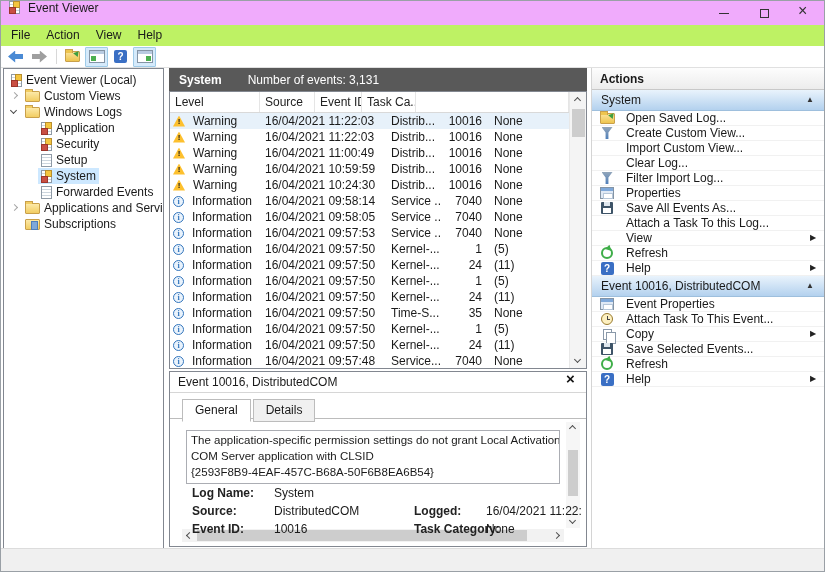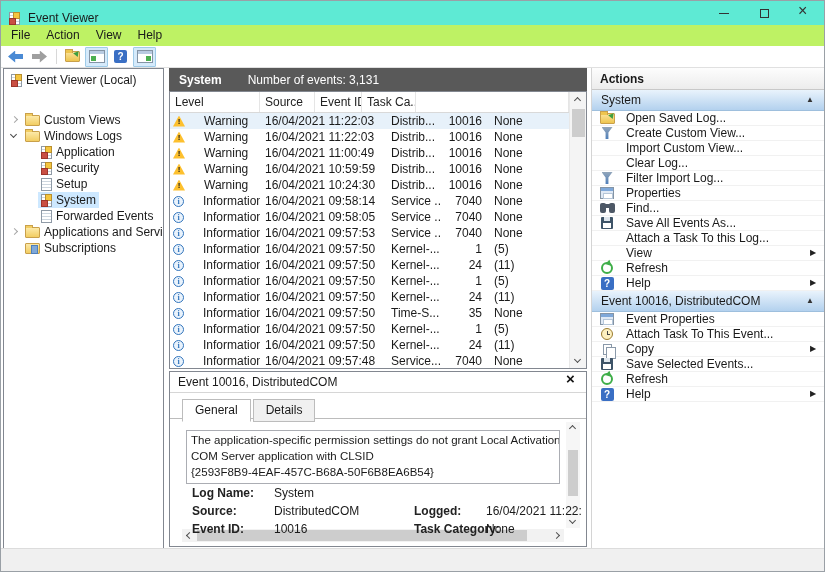--- a/index.html
+++ b/index.html
@@ -3,21 +3,21 @@
 <meta charset="utf-8">
 <style>
   *{box-sizing:border-box;margin:0;padding:0}
   html,body{background:#ddd}
   #app{position:relative;width:825px;height:572px;background:#fff;border:1px solid #9aa0a6;
        font:12px "Liberation Sans",sans-serif;color:#1a1a1a;overflow:hidden;cursor:default}
   :root{--sel:#cde8ff;--rowsel:#e7f1fa;--hdrbar:#595959;--warn:#fdc02e;--info:#3376bd;
         --sec1:#e9f3fc;--sec2:#b3d1ee}
 
   
-  .titlebar{position:absolute;left:0;top:0;right:0;height:24px;background:#5eead4;display:flex;align-items:flex-end;padding-left:8px}
+  .titlebar{position:absolute;left:0;top:0;right:0;height:24px;background:#f0abfc;display:flex;align-items:flex-start;padding-left:8px}
   .titlebar .t-label{margin-left:8px}
   .winbtns{position:absolute;right:0;top:0;height:24px;display:flex}
   .win-btn{width:40px;height:24px;display:flex;align-items:center;justify-content:center}
   .g-min{width:10px;height:1px;background:#333}
   .g-max{width:9px;height:9px;border:1px solid #333}
   .g-close{position:relative;width:12px;height:12px}
   .g-close::after{content:"×";position:absolute;left:0;top:-4px;font-size:16px;color:#333;line-height:1}
 
   
   .menubar{position:absolute;left:0;top:24px;right:0;height:21px;background:#bef264;display:flex;align-items:center;padding-left:2px}
@@ -95,21 +95,21 @@
   .list-hdr{position:absolute;left:168px;top:67px;width:418px;height:23px;background:var(--hdrbar);color:#fff;display:flex;align-items:center;padding-left:10px}
   .list-hdr .lh-name{font-weight:bold;margin-right:26px}
   .list{position:absolute;left:168px;top:90px;width:418px;height:278px;border:1px solid #828790;background:#fff;overflow:hidden}
   .cols{position:absolute;left:0;top:0;right:17px;height:21px;display:flex;border-bottom:1px solid #d9d9d9;background:#fff}
   .col{border-right:1px solid #e5e5e5;padding:3px 0 0 5px;white-space:nowrap;overflow:hidden;color:#222}
   .w-level{width:90px}.w-date{width:126px}.w-src{width:55px}.w-id{width:47px}.w-task{width:54px}
   .rows{position:absolute;left:0;top:21px;right:17px;bottom:0;overflow:hidden}
   .ev-row{height:16px;display:flex;align-items:center;white-space:nowrap}
   .ev-row.selected{background:var(--rowsel)}
   .cell{overflow:hidden;white-space:nowrap;flex:none}
-  .c-level{width:90px;display:flex;align-items:center;gap:19px;padding-left:3px}
+  .c-level{width:90px;display:flex;align-items:center;gap:8px;padding-left:3px}
   .c-date{width:126px;padding-left:5px}
   .c-src{width:55px;padding-left:5px}
   .c-id{width:47px;text-align:right;padding-right:6px}
   .c-task{width:54px;padding-left:6px}
   .vs{position:absolute;right:0;top:0;bottom:0;width:17px;background:#f4f4f4;border-left:1px solid #e8e8e8;display:flex;flex-direction:column;align-items:center}
   .vs-btn{width:17px;height:15px;display:flex;align-items:center;justify-content:center}
   .vs-track{flex:1;width:17px;position:relative}
   .vs-thumb{position:absolute;left:2px;right:2px;background:#cdcdcd}
 
   
@@ -195,21 +195,21 @@
     </div>
 
   <div class="nav">
     <div id="tree-body">
         <div class="tree-row" style="padding-left: 4px;">
           <span class="tree-wrap">
             <span class="icon ic-log marked"></span>
             <span>Event Viewer (Local)</span>
           </span>
         </div>
-        <div class="tree-row" style="padding-left: 4px; margin-top: 24px;">
+        <div class="tree-row" style="padding-left: 4px;">
           <span class="tw right"></span>
           <span class="tree-wrap">
             <span class="icon ic-folder"></span>
             <span>Custom Views</span>
           </span>
         </div>
         <div class="tree-row" style="padding-left: 4px;">
           <span class="tw down"></span>
           <span class="tree-wrap">
             <span class="icon ic-folder"></span>
@@ -552,26 +552,20 @@
           <span class="act-label">Filter Import Log...</span>
         </div>
         <div class="act-item">
           <span class="act-ic">
             <span class="icon ic-props"></span>
           </span>
           <span class="act-label">Properties</span>
         </div>
         <div class="act-item">
           <span class="act-ic">
-            <span class="icon ic-find"></span>
-          </span>
-          <span class="act-label">Find...</span>
-        </div>
-        <div class="act-item">
-          <span class="act-ic">
             <span class="icon ic-save"></span>
           </span>
           <span class="act-label">Save All Events As...</span>
         </div>
         <div class="act-item">
           <span class="act-ic">
             <span class="icon ic-none"></span>
           </span>
           <span class="act-label">Attach a Task To this Log...</span>
         </div>

